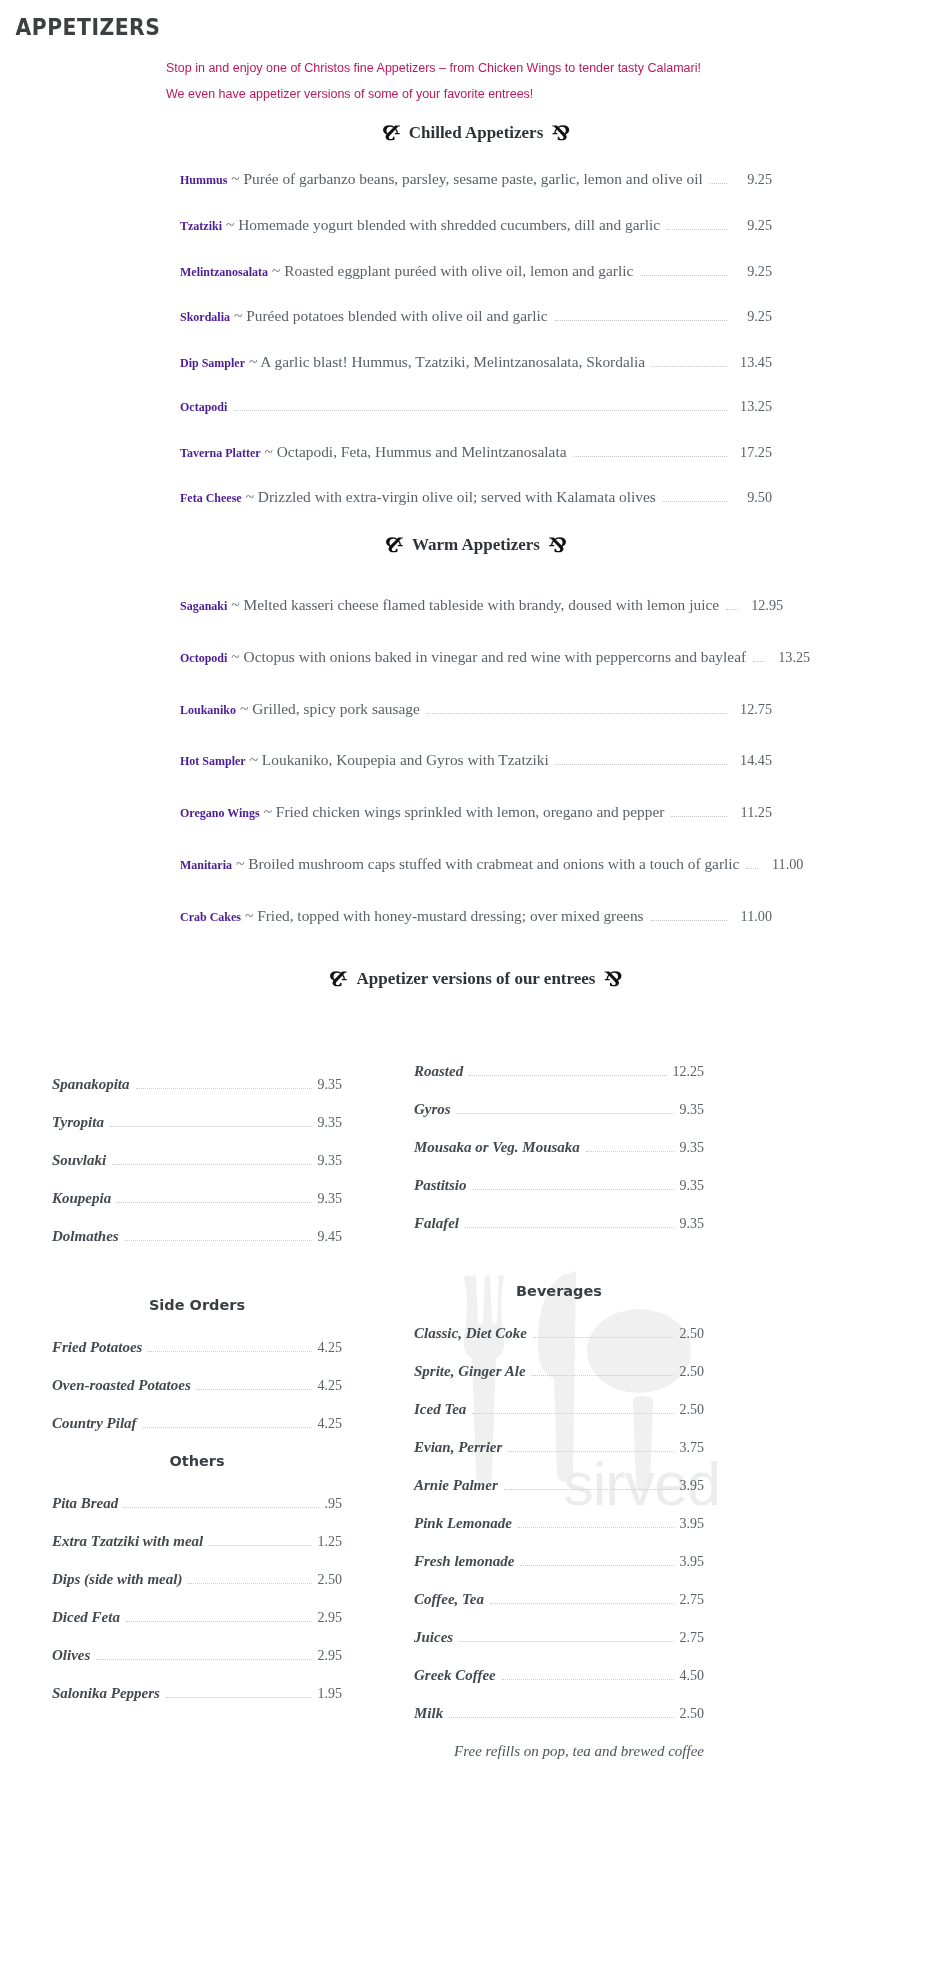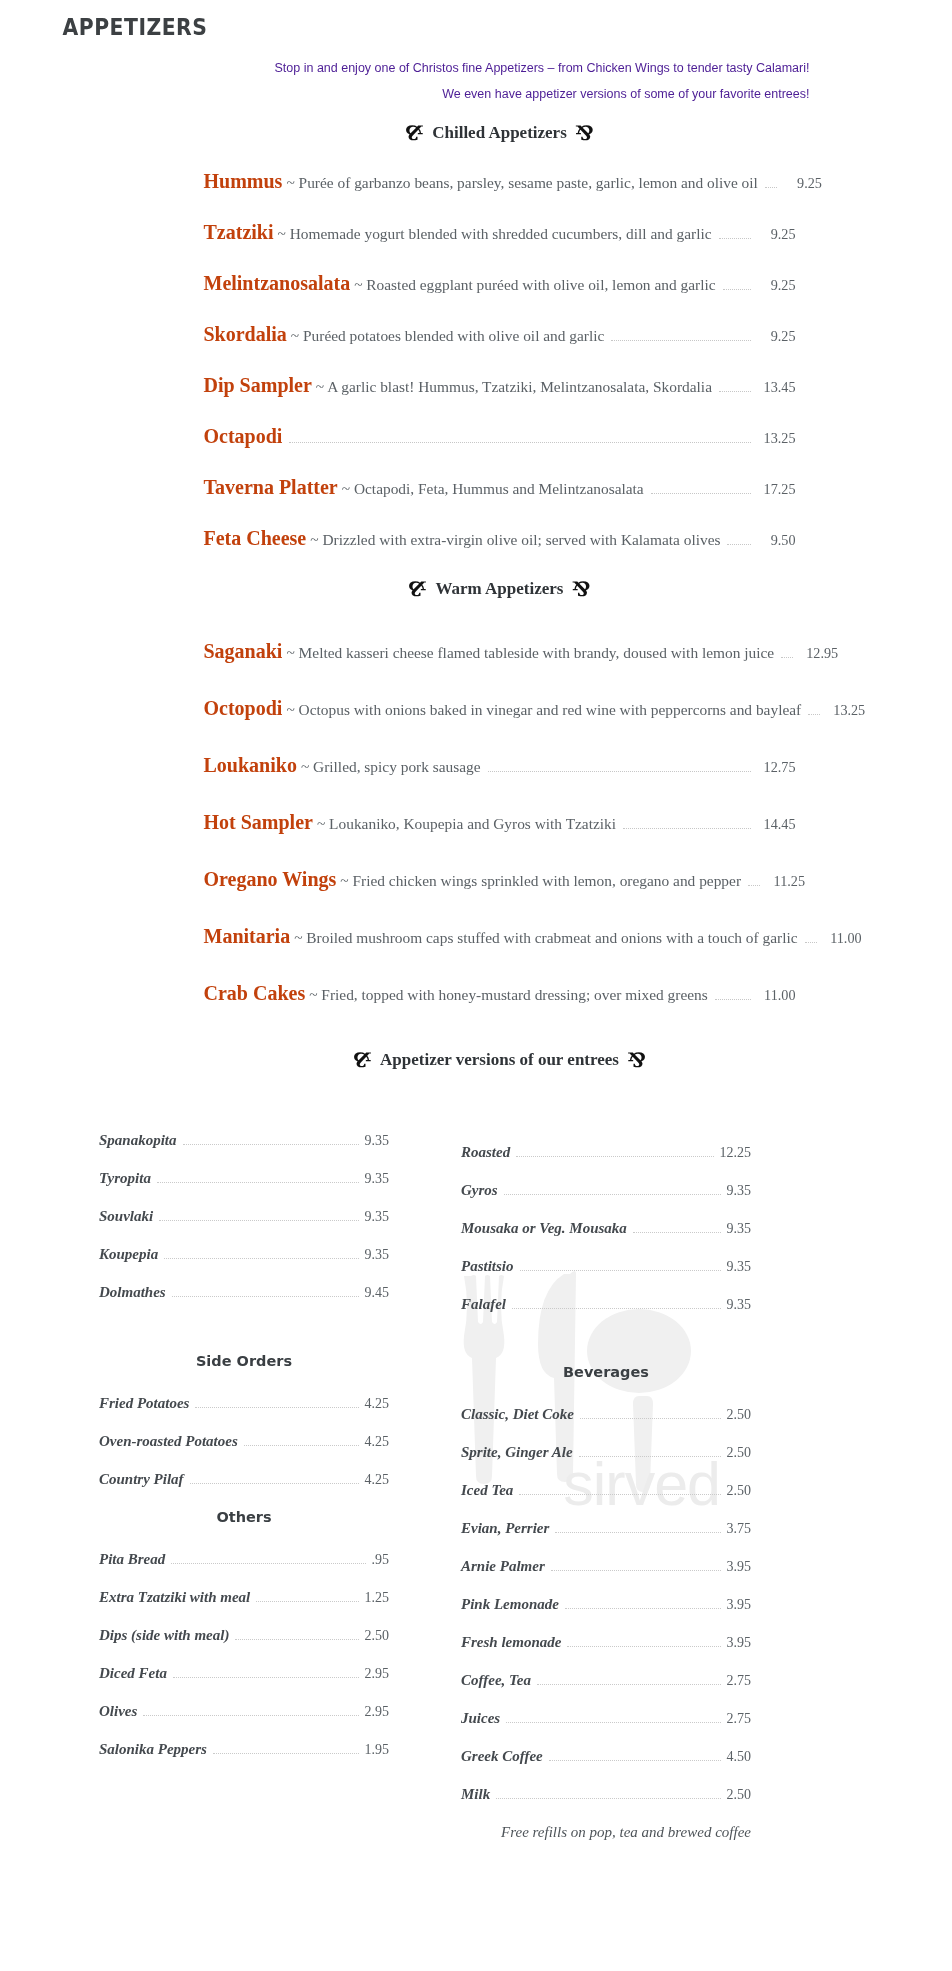--- a/index.html
+++ b/index.html
@@ -23,40 +23,40 @@
     font-size: 61px;
     letter-spacing: -1px;
     color: #ececec;
     z-index: 0;
     pointer-events: none;
     font-weight: 400;
     margin-top: 44px;
   }
   .wm-svg { position: absolute; right: 228px; bottom: 475px; z-index: 0; pointer-events:none; }
 
-  .page { position: relative; z-index: 2; padding-left: 47px; }
+  .page { position: relative; z-index: 2; }
 
   
   .page-title {
     font-family: "DejaVu Sans", sans-serif;
     font-weight: bold;
     font-size: 21px;
     letter-spacing: 0.5px;
     color: #3c4043;
     padding: 12px 0 0 16px;
     transform: scaleY(1.12) scaleX(0.97);
     transform-origin: left top;
   }
 
   
   .intro {
-    text-align: right;
+    text-align: left;
     font-family: "Liberation Sans", sans-serif;
     font-size: 12.5px;
-    color: #4c1d95;
+    color: #be185d;
     margin: 0 auto;
     width: 620px;
   }
   .intro .line1 { margin-top: 25px; }
   .intro .line2 { margin-top: 12px; }
 
   
   .sec-head {
     text-align: center;
     font-family: "Liberation Serif", serif;
@@ -83,23 +83,23 @@
   .rows { margin: 0 auto; width: 592px; }
   .row {
     display: flex;
     align-items: baseline;
     margin-top: 26px;
     font-size: 15.4px;
     line-height: 1.25;
   }
   .row .nm {
     font-weight: bold;
-    color: #c2410c;
+    color: #4c1d95;
     white-space: nowrap;
-    font-size: 20px;
+    font-size: 12px;
   }
   .row .ds {
     color: #5b6166;
     white-space: nowrap;
     margin-left: 4px;
   }
   .row .leader {
     flex: 1 1 auto;
     border-bottom: 1px dotted #c7c7c7;
     margin: 0 7px 4px 7px;
@@ -114,21 +114,21 @@
     min-width: 38px;
   }
   .rows.warm .row { margin-top: 32px; }
 
   
   .cols {
     position: relative;
     width: 952px;
     margin: 0 auto;
   }
-  .col-left  { position: absolute; left: 52px;  width: 290px; }
+  .col-left  { position: absolute; left: 52px;  width: 290px; margin-top: 25px; }
   .col-right { position: absolute; left: 414px; width: 290px; }
 
   .irow {
     display: flex;
     align-items: baseline;
     font-style: italic;
     font-size: 15px;
     color: #4e5459;
     margin-bottom: 21px;
   }

